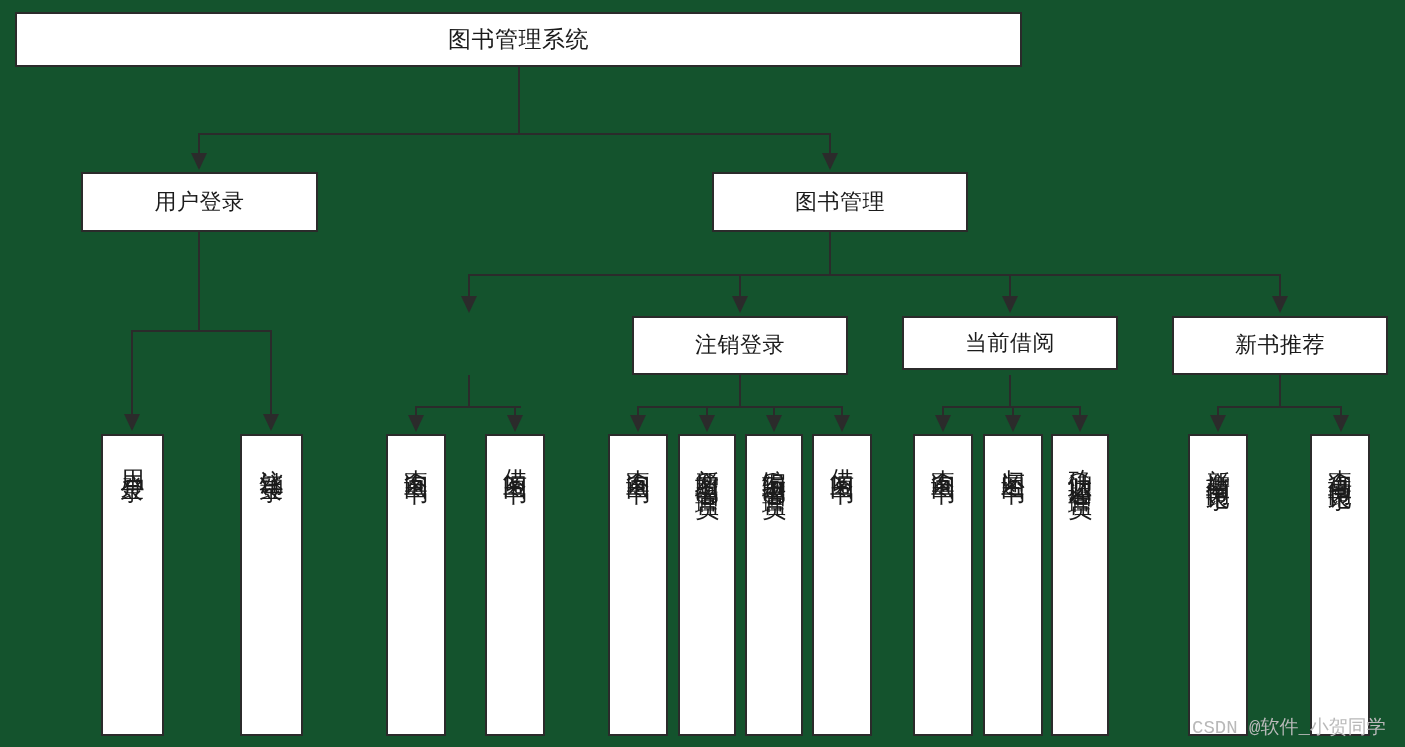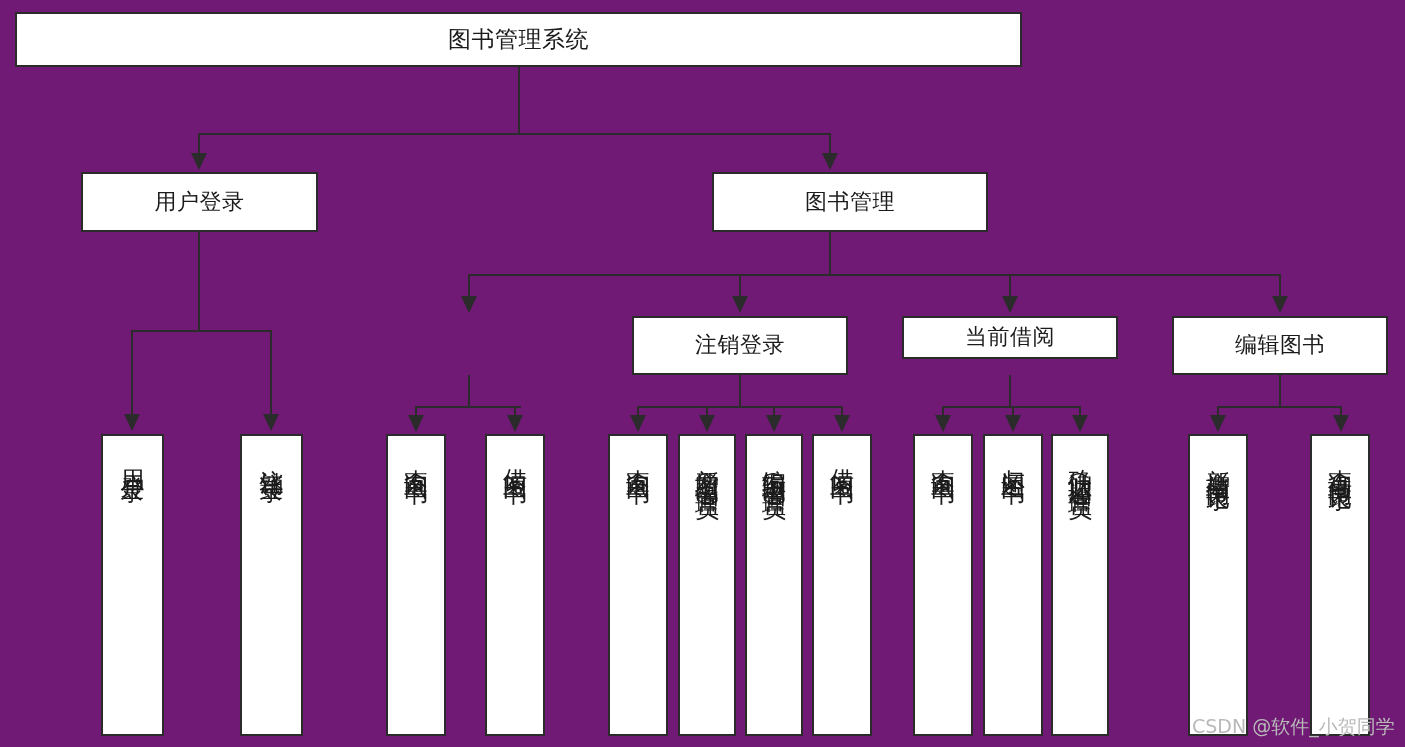--- a/index.html
+++ b/index.html
@@ -9,21 +9,21 @@
     background: #ffffff;
   }
   body {
     font-family: "DejaVu Sans", "Liberation Sans", sans-serif;
     color: #1d1d1d;
   }
   #canvas {
     position: relative;
     width: 1405px;
     height: 747px;
-    background: #701a75;
+    background: #14532d;
     overflow: hidden;
   }
   
   .node {
     position: absolute;
     box-sizing: border-box;
     background: #ffffff;
     border: 2px solid #2b2b2b;
     display: flex;
     align-items: center;
@@ -70,20 +70,21 @@
     border-right: 8px solid transparent;
     border-top: 17px solid #2b2b2b;
   }
   
   #watermark {
     position: absolute;
     color: #b9b9b9;
     font-size: 19px;
     white-space: nowrap;
     pointer-events: none;
+    font-family: Liberation Mono, monospace;
   }
 </style>
 </head>
 <body>
 
 <div id="canvas">
 
   <div class="node root" style="left:15px; top:12px; width:1007px; height:55px;">
     <span class="lbl">图书管理系统</span>
   </div>
@@ -91,21 +92,21 @@
   <div class="edge v" style="left:518px; top:67px; height:67px;"></div>
   <div class="edge h" style="left:198px; top:133px; width:633px;"></div>
   <div class="edge v" style="left:198px; top:133px; height:22px;"></div>
   <div class="arrow" style="left:191px; top:153px;"></div>
   <div class="edge v" style="left:829px; top:133px; height:22px;"></div>
   <div class="arrow" style="left:822px; top:153px;"></div>
 
   <div class="node h" style="left:81px; top:172px; width:237px; height:60px;">
     <span class="lbl">用户登录</span>
   </div>
-  <div class="node h" style="left:712px; top:172px; width:276px; height:60px;">
+  <div class="node h" style="left:712px; top:172px; width:256px; height:60px;">
     <span class="lbl">图书管理</span>
   </div>
 
   <div class="edge v" style="left:198px; top:232px; height:100px;"></div>
   <div class="edge h" style="left:131px; top:330px; width:140px;"></div>
   <div class="edge v" style="left:131px; top:330px; height:85px;"></div>
   <div class="arrow" style="left:124px; top:414px;"></div>
   <div class="edge v" style="left:270px; top:330px; height:85px;"></div>
   <div class="arrow" style="left:263px; top:414px;"></div>
 
@@ -116,25 +117,25 @@
   <div class="edge v" style="left:739px; top:274px; height:23px;"></div>
   <div class="arrow" style="left:732px; top:296px;"></div>
   <div class="edge v" style="left:1009px; top:274px; height:23px;"></div>
   <div class="arrow" style="left:1002px; top:296px;"></div>
   <div class="edge v" style="left:1279px; top:274px; height:23px;"></div>
   <div class="arrow" style="left:1272px; top:296px;"></div>
 
   <div class="node h" style="left:632px; top:316px; width:216px; height:59px;">
     <span class="lbl">注销登录</span>
   </div>
-  <div class="node h" style="left:902px; top:316px; width:216px; height:43px;text-align:right;">
+  <div class="node h" style="left:902px; top:316px; width:216px; height:54px;text-align:right;">
     <span class="lbl">当前借阅</span>
   </div>
   <div class="node h" style="left:1172px; top:316px; width:216px; height:59px;">
-    <span class="lbl">编辑图书</span>
+    <span class="lbl">新书推荐</span>
   </div>
 
   <div class="edge v" style="left:468px; top:375px; height:33px;"></div>
   <div class="edge h" style="left:415px; top:406px; width:106px;"></div>
   <div class="edge v" style="left:415px; top:406px; height:10px;"></div>
   <div class="arrow" style="left:408px; top:415px;"></div>
   <div class="edge v" style="left:514px; top:406px; height:10px;"></div>
   <div class="arrow" style="left:507px; top:415px;"></div>
 
   <div class="edge v" style="left:739px; top:375px; height:33px;"></div>

